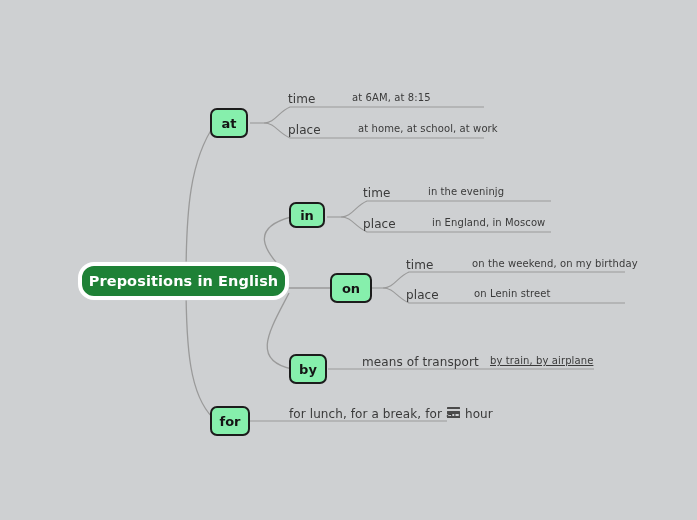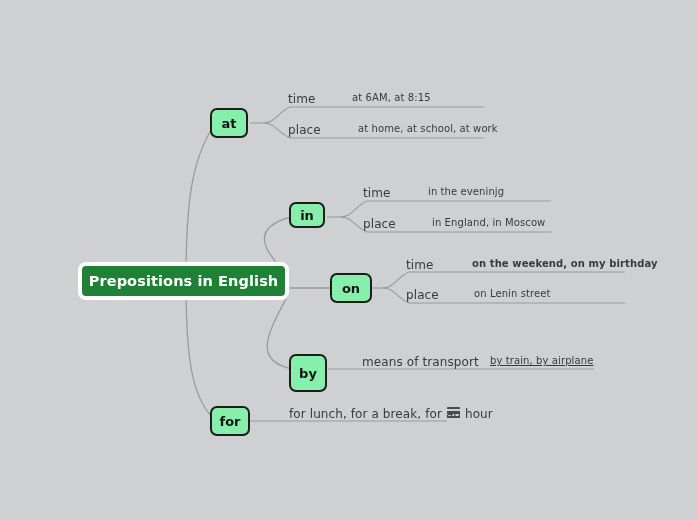--- a/index.html
+++ b/index.html
@@ -31,21 +31,21 @@
     display: flex;
     align-items: center;
     justify-content: center;
   }
   .root-node {
     background: #1e8136;
     color: #ffffff;
     font-weight: bold;
     font-size: 14.5px;
     border: 4px solid #ffffff;
-    border-radius: 8px;
+    border-radius: 16px;
     padding: 0 14px;
     letter-spacing: 0.1px;
     box-shadow: 0 0 0 0.5px #d0d2d4;
   }
   .branch-node {
     background: #86efac;
     color: #141414;
     font-weight: bold;
     font-size: 13px;
     border: 2.5px solid #1c1c1c;
@@ -127,25 +127,25 @@
   </div>
   <div class="sub-label" style="left:363px; top:186px;">time</div>
   <div class="leaf-label" style="left:428px; top:186px;">in the eveninjg</div>
   <div class="sub-label" style="left:363px; top:217px;">place</div>
   <div class="leaf-label" style="left:432px; top:217px;">in England, in Moscow</div>
 
   <div class="node branch-node" style="left:330px; top:273px; width:42px; height:30px;">
     <span>on</span>
   </div>
   <div class="sub-label" style="left:406px; top:258px;">time</div>
-  <div class="leaf-label" style="left:472px; top:258px;font-weight:bold;">on the weekend, on my birthday</div>
+  <div class="leaf-label" style="left:472px; top:258px;">on the weekend, on my birthday</div>
   <div class="sub-label" style="left:406px; top:288px;">place</div>
   <div class="leaf-label" style="left:474px; top:288px;">on Lenin street</div>
 
-  <div class="node branch-node" style="left:289px; top:354px; width:38px; height:38px;">
+  <div class="node branch-node" style="left:289px; top:354px; width:38px; height:30px;">
     <span>by</span>
   </div>
   <div class="sub-label" style="left:362px; top:355px;">means of transport</div>
   <div class="leaf-label" style="left:490px; top:355px;text-decoration:underline;">by train, by airplane</div>
 
   <div class="node branch-node" style="left:210px; top:406px; width:40px; height:30px;">
     <span>for</span>
   </div>
   <div class="sub-label" style="left:289px; top:407px;">for lunch, for a break, for an hour</div>
   <div class="notes-icon" style="left:447px; top:407px;">

